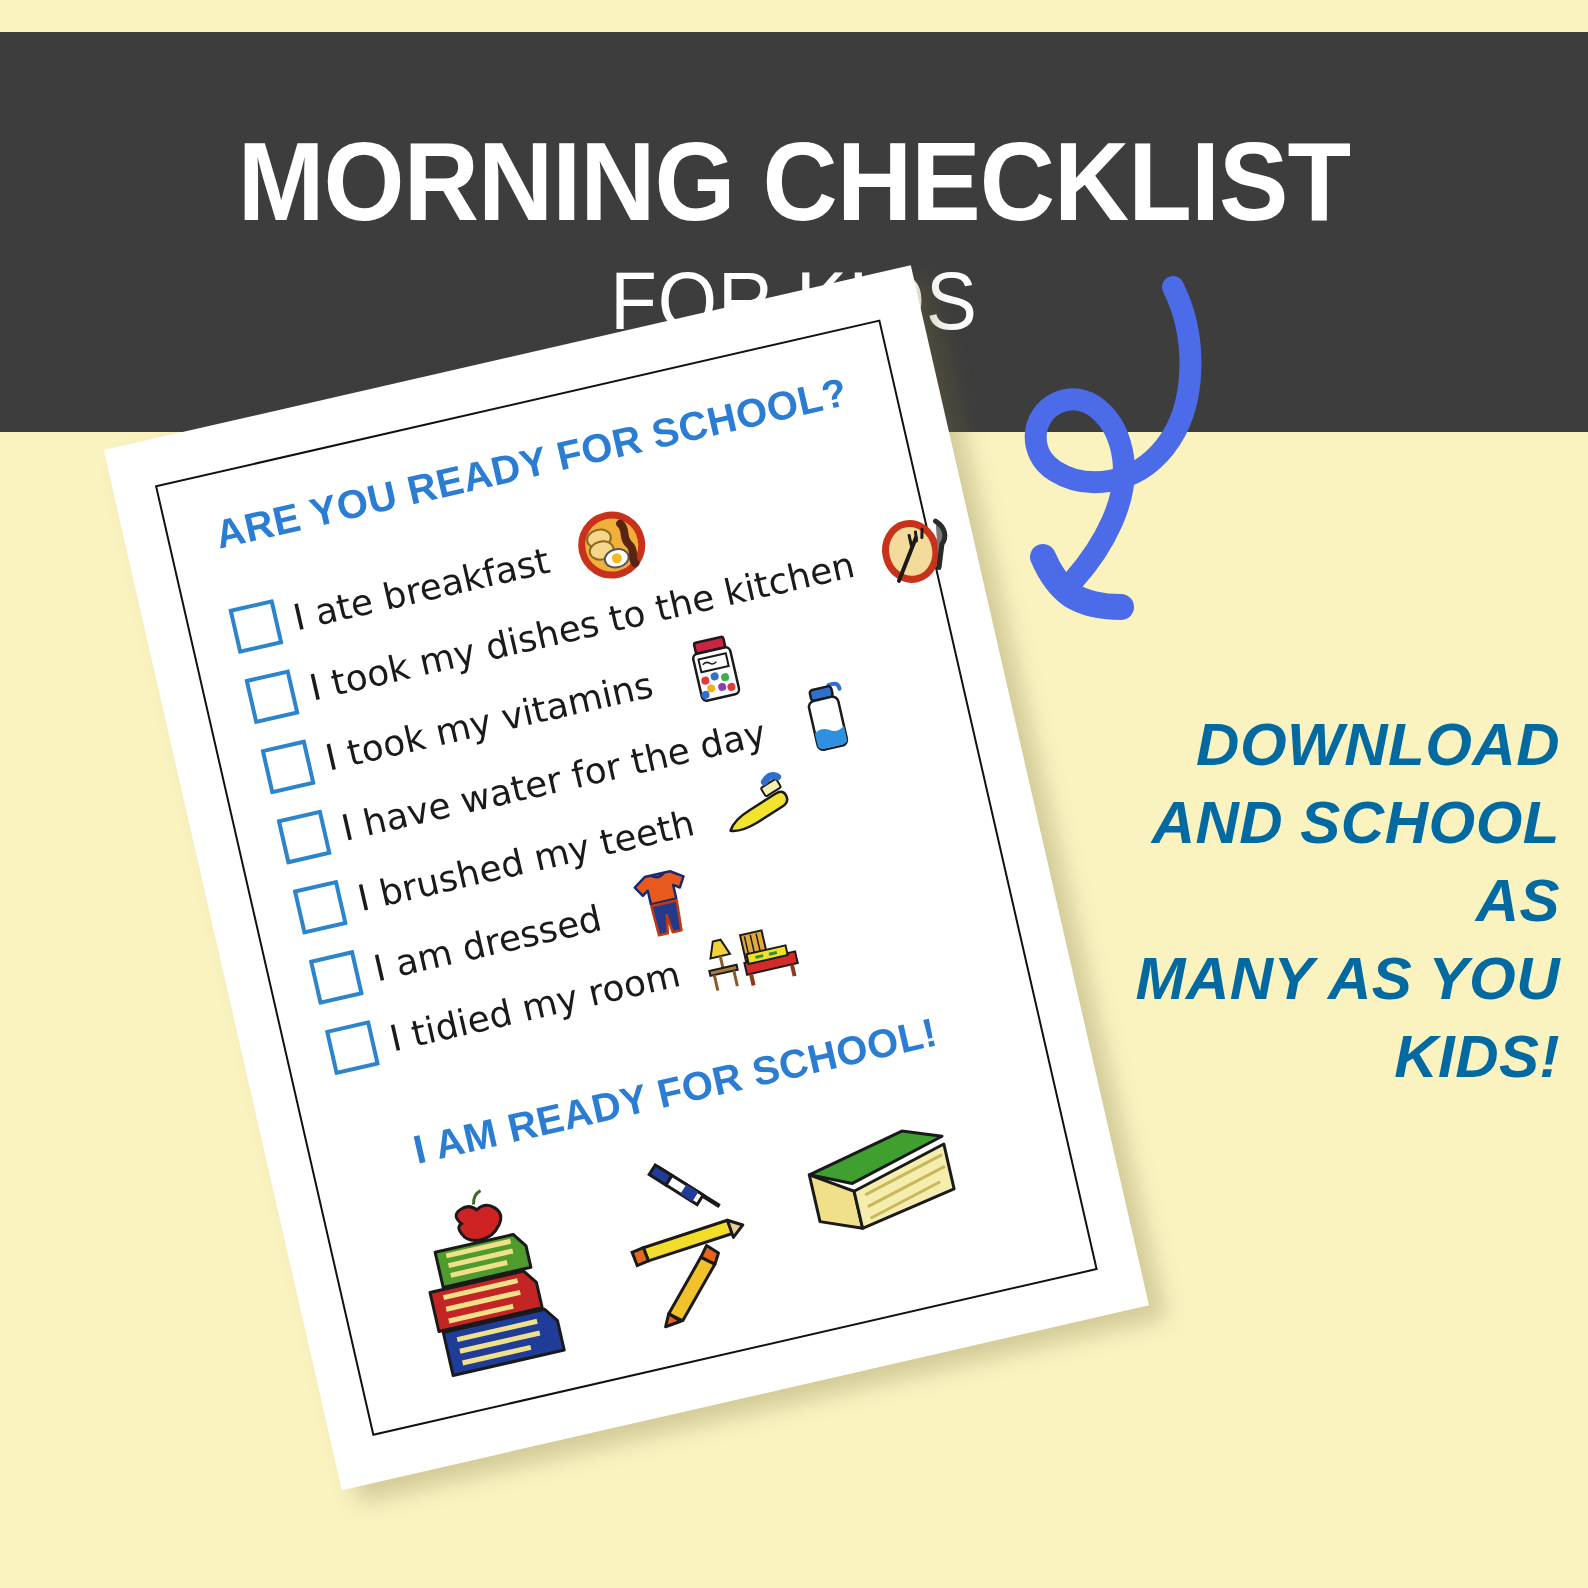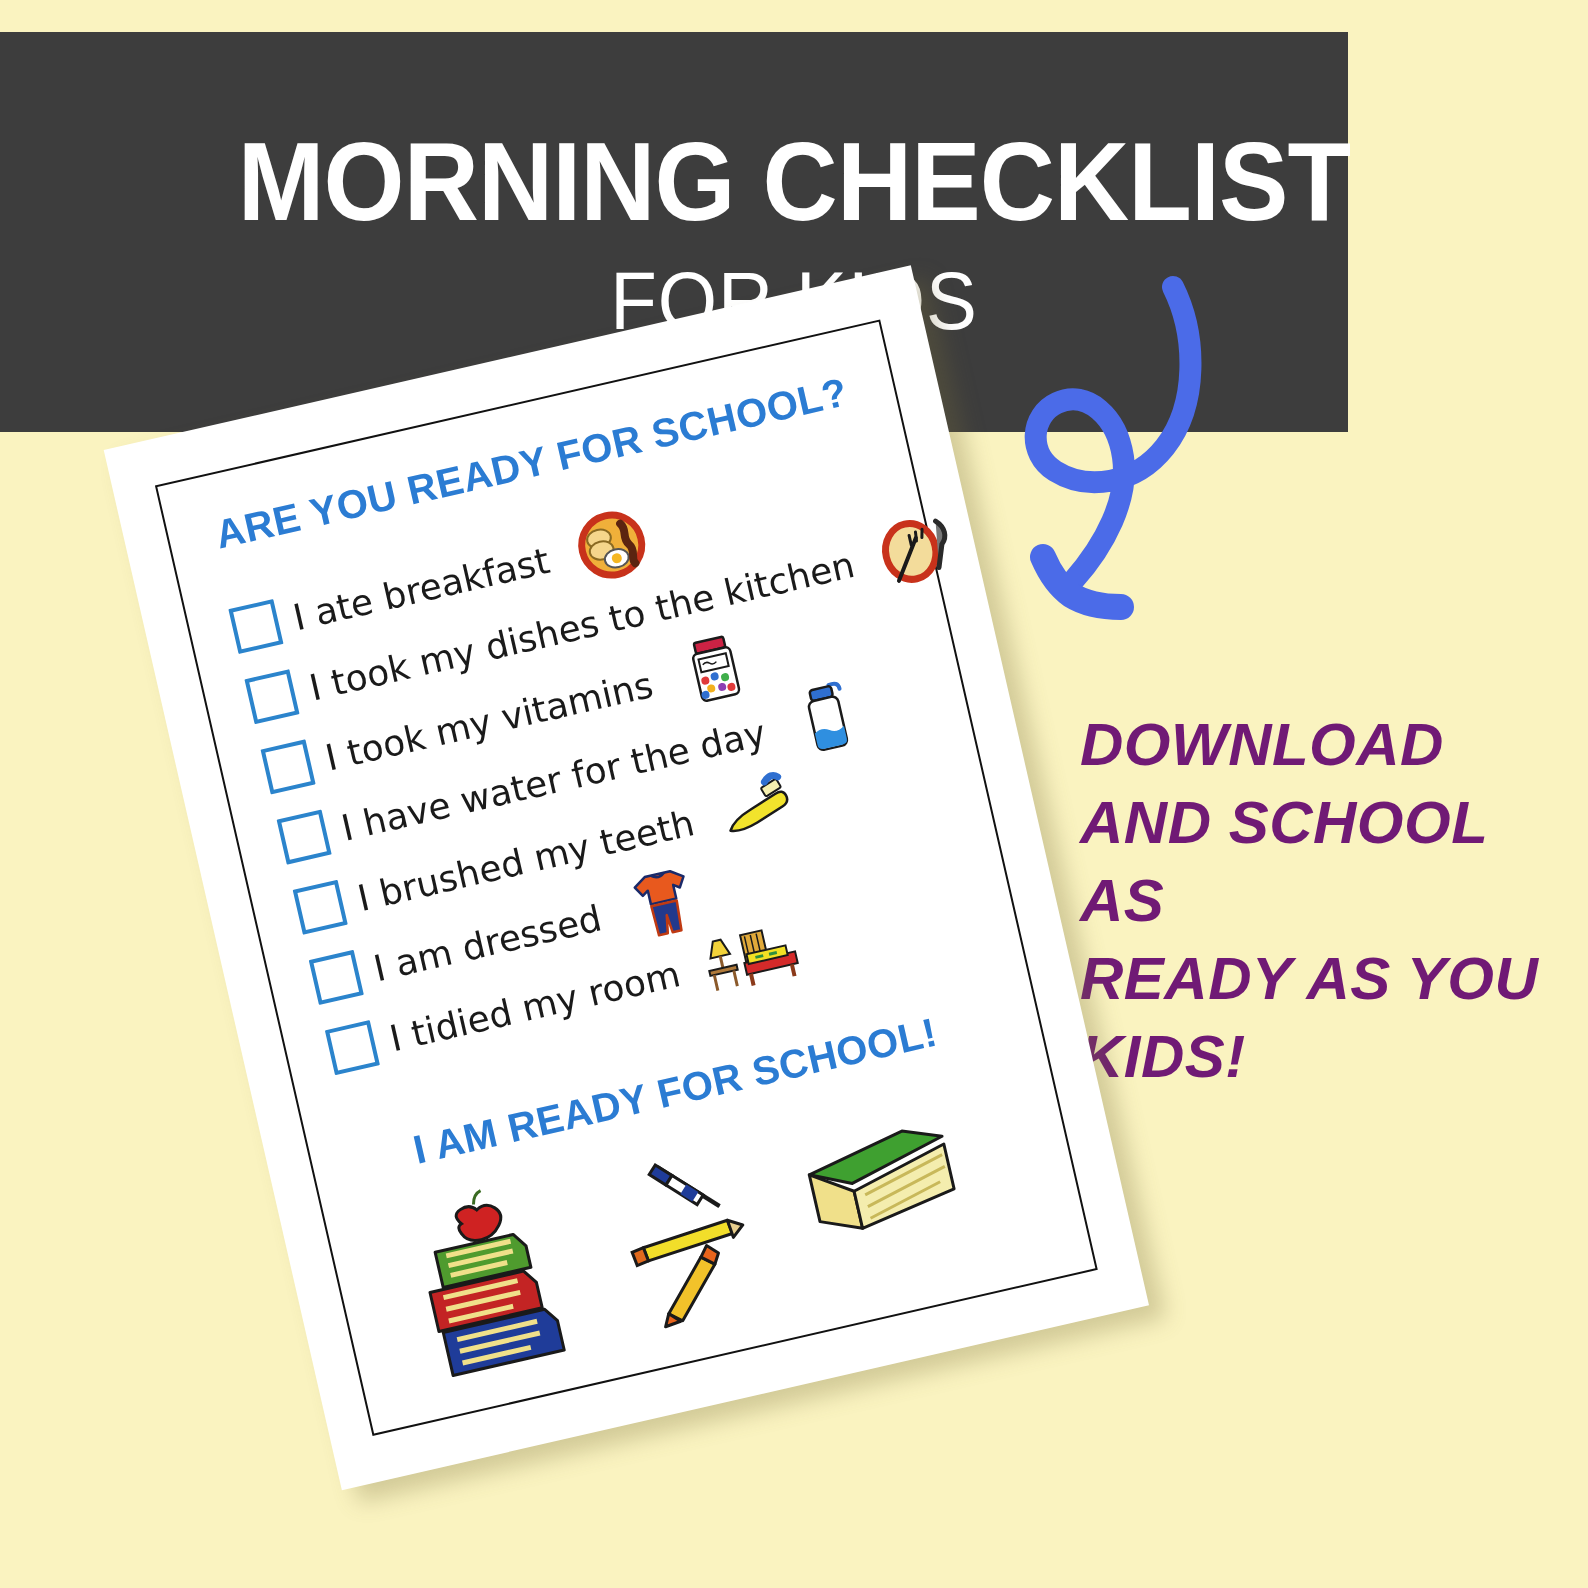--- a/index.html
+++ b/index.html
@@ -7,21 +7,21 @@
     width:1588px;height:1588px;
     background:#FAF3C0;
     font-family:"Liberation Sans", sans-serif;
     overflow:hidden;
     position:relative;
   }
   #stage{position:absolute;inset:0;width:1588px;height:1588px;overflow:hidden;}
 
   
   .header-band{
-    position:absolute;left:0;top:32px;width:1348px;height:400px;
+    position:absolute;left:0;top:32px;width:1588px;height:400px;
     background:#3D3D3D;
     z-index:2;
   }
   .header-title{
     position:absolute;left:0;top:94px;width:1588px;
     text-align:center;
     color:#ffffff;
     font-family:"Liberation Sans", sans-serif;
     font-weight:bold;
     font-size:112px;
@@ -36,22 +36,22 @@
     font-weight:normal;
     font-size:82px;
     letter-spacing:1px;
     line-height:1.0;
     transform:scaleX(0.93);
   }
 
   
   .promo{
     position:absolute;left:1080px;top:706px;width:480px;
-    text-align:left;
-    color:#701a75;
+    text-align:right;
+    color:#0369a1;
     font-style:italic;
     font-weight:bold;
     font-size:60px;
     line-height:1.30;
     letter-spacing:0.5px;
     z-index:3;
   }
 
   
   .arrow{
@@ -142,21 +142,21 @@
   <div class="arrow">
     <svg width="270" height="360" viewBox="0 0 270 360" fill="none" xmlns="http://www.w3.org/2000/svg">
       <path d="M178 12 C 202 60, 203 130, 170 172 C 140 210, 92 216, 60 196 C 32 178, 36 140, 62 128 C 92 114, 122 142, 128 182 C 134 224, 110 270, 78 306" stroke="#4B6BE8" stroke-width="22" stroke-linecap="round" stroke-linejoin="round" fill="none"></path>
       <path d="M48 282 C 54 296, 62 310, 76 320 C 92 330, 112 332, 126 332" stroke="#4B6BE8" stroke-width="26" stroke-linecap="round" stroke-linejoin="round" fill="none"></path>
     </svg>
   </div>
 
   <div class="promo">
     <div>DOWNLOAD</div>
     <div>AND SCHOOL AS</div>
-    <div>READY AS YOU</div>
+    <div>MANY AS YOU</div>
     <div>KIDS!</div>
   </div>
 
   <div class="sheet-wrap">
     <div class="sheet">
       <div class="sheet-inner-border"></div>
 
       <div class="sheet-head">ARE YOU READY FOR SCHOOL?</div>
 
       <div class="items">

